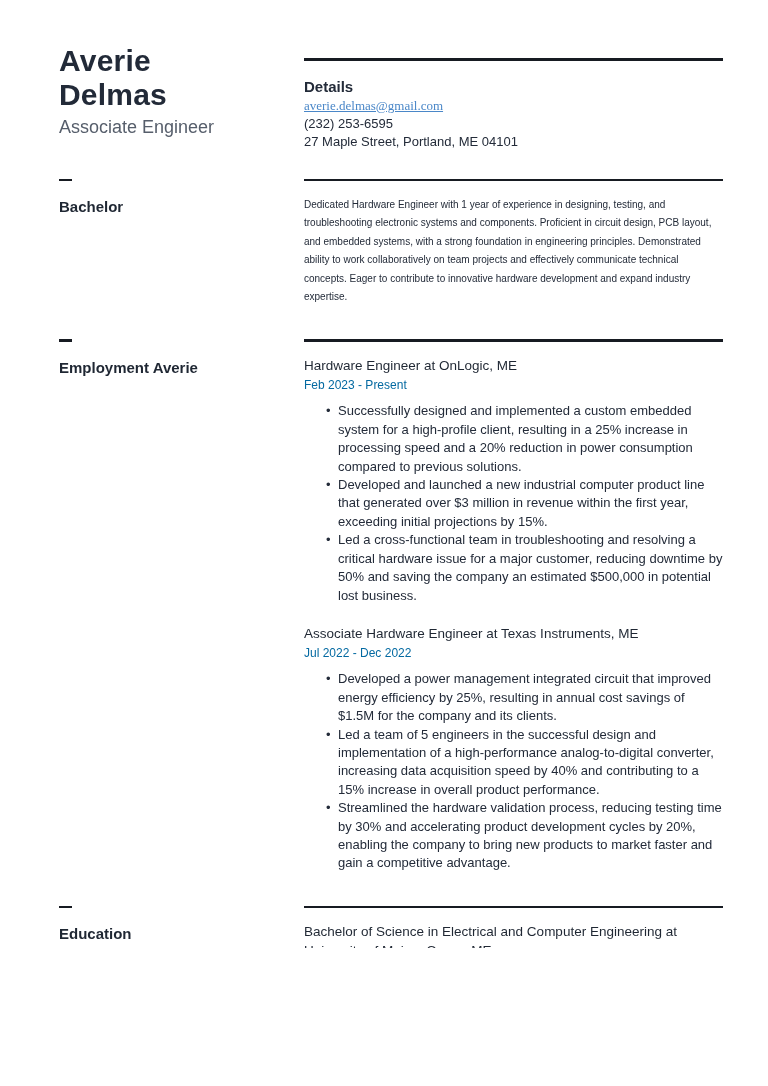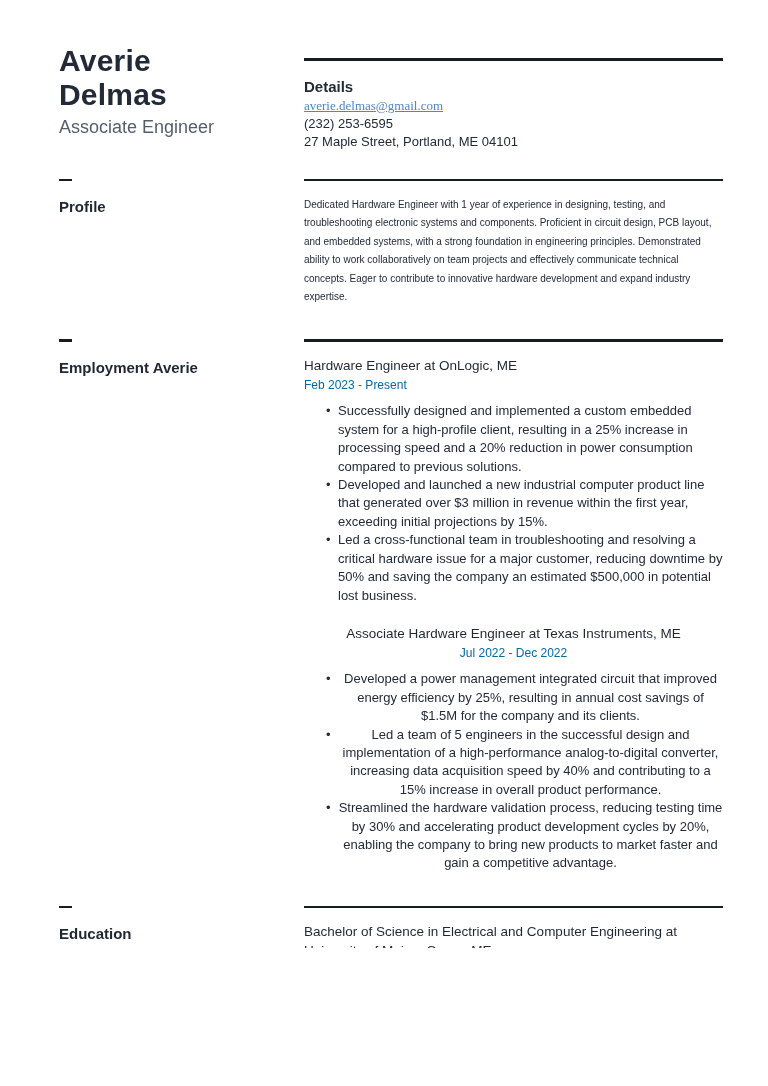--- a/index.html
+++ b/index.html
@@ -81,21 +81,21 @@
     line-height: 20px;
     font-weight: 700;
     color: #1f2733;
   }
   .body-text {
     margin: 15px 0 0 0;
     font-size: 10px;
     line-height: 18.4px;
   }
   .job { margin-top: 15px; }
-  .job + .job { margin-top: 20px; text-align: center; }
+  .job + .job { margin-top: 20px; }
   .job-title {
     font-size: 13.5px;
     line-height: 18.5px;
     font-weight: 400;
     color: #1f2733;
   }
   .job-dates {
     margin-top: 2px;
     font-size: 12px;
     line-height: 16px;
@@ -138,21 +138,21 @@
         <a class="email-link" href="#">averie.delmas@gmail.com</a>
       </div>
       <div class="contact-line">(232) 253-6595</div>
       <div class="contact-line">27 Maple Street, Portland, ME 04101</div>
     </div>
   </header>
 
   <section class="row section section-profile">
     <div class="col-left">
       <div class="dash"></div>
-      <div class="section-label">Profile</div>
+      <div class="section-label">Bachelor</div>
     </div>
     <div class="col-right">
       <div class="rule"></div>
       <p class="body-text">Dedicated Hardware Engineer with 1 year of experience in designing, testing, and troubleshooting electronic systems and components. Proficient in circuit design, PCB layout, and embedded systems, with a strong foundation in engineering principles. Demonstrated ability to work collaboratively on team projects and effectively communicate technical concepts. Eager to contribute to innovative hardware development and expand industry expertise.</p>
     </div>
   </section>
 
   <section class="row section">
     <div class="col-left">
       <div class="dash"></div>

